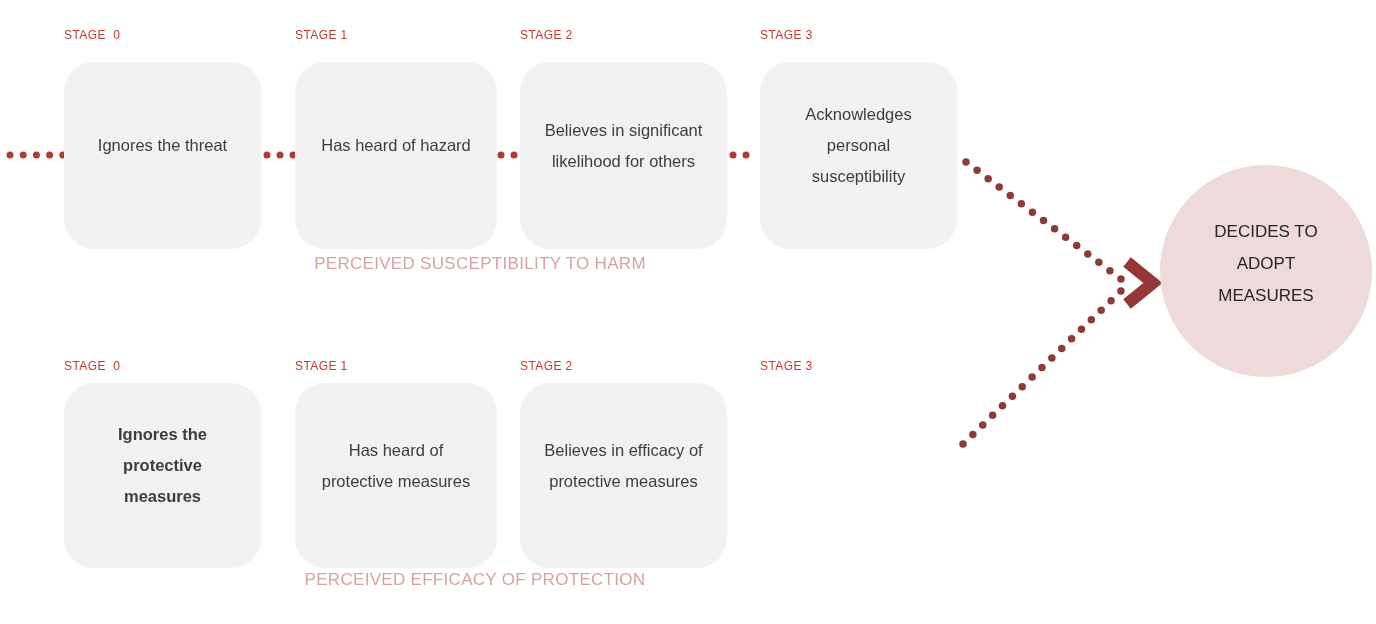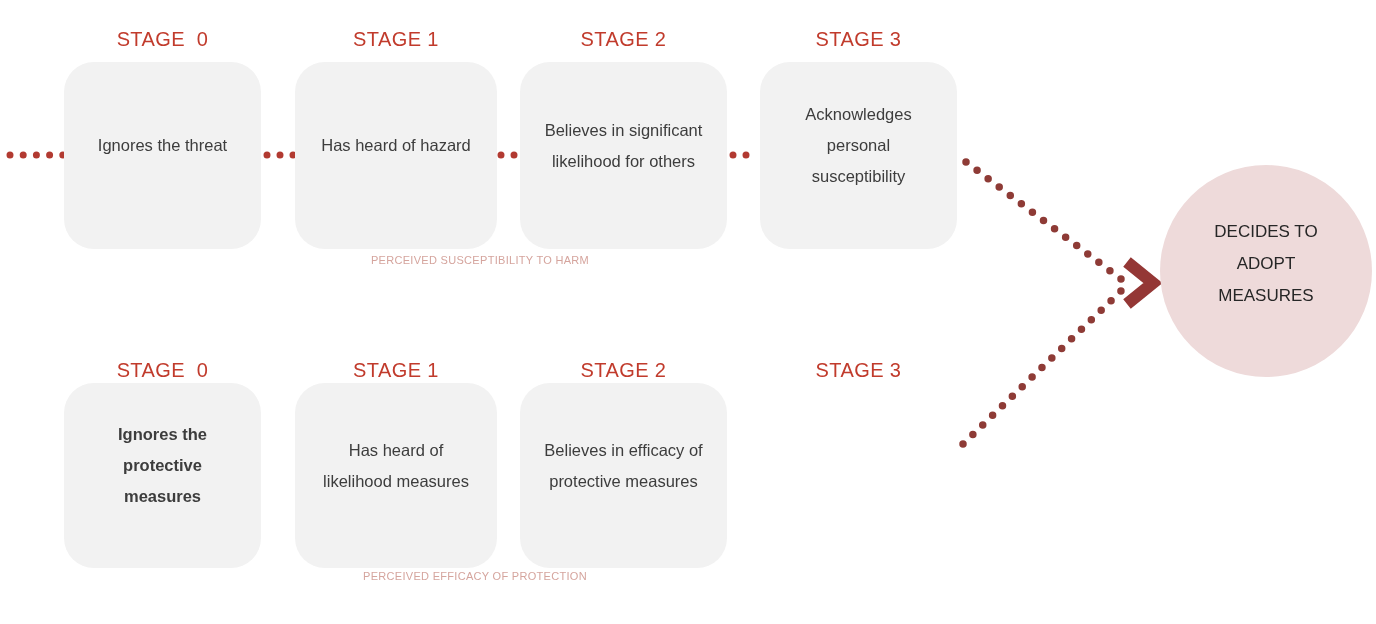--- a/index.html
+++ b/index.html
@@ -17,22 +17,21 @@
   }
   .connectors {
     position: absolute;
     left: 0; top: 0;
     width: 1376px; height: 624px;
     pointer-events: none;
   }
   .stage-label {
     position: absolute;
     height: 22px;
-    text-align: center;
-    font-size: 20px;
+    font-size: 12px;
     letter-spacing: 0.4px;
     color: var(--stage-label, #c0392b);
     white-space: pre;
   }
   .stage-box {
     position: absolute;
     background: var(--box-bg, #f2f2f2);
     border-radius: 30px;
     display: flex;
     align-items: center;
@@ -40,21 +39,21 @@
     text-align: center;
     color: var(--box-text, #3d3d3d);
     font-size: 16.5px;
     line-height: 31px;
     padding: 0 24px 20px 24px;
     box-sizing: border-box;
   }
   .caption {
     position: absolute;
     text-align: center;
-    font-size: 11px;
+    font-size: 17px;
     letter-spacing: 0.3px;
     color: var(--caption, #d5a49d);
     white-space: nowrap;
   }
   .outcome-circle {
     position: absolute;
     left: 1160px; top: 165px;
     width: 212px; height: 212px;
     border-radius: 50%;
     background: var(--circle-bg, #eedada);
@@ -128,21 +127,21 @@
 
   <div class="stage-label r2l1">STAGE  0</div>
   <div class="stage-label r2l2">STAGE 1</div>
   <div class="stage-label r2l3">STAGE 2</div>
   <div class="stage-label r2l4">STAGE 3</div>
 
   <div class="stage-box r2b1">
     <span>Ignores the protective measures</span>
   </div>
   <div class="stage-box r2b2">
-    <span>Has heard of likelihood measures</span>
+    <span>Has heard of protective measures</span>
   </div>
   <div class="stage-box r2b3">
     <span>Believes in efficacy of protective measures</span>
   </div>
 
   <div class="caption cap2">PERCEIVED EFFICACY OF PROTECTION</div>
 
   <div class="outcome-circle">
     <span>DECIDES TO ADOPT MEASURES</span>
   </div>

